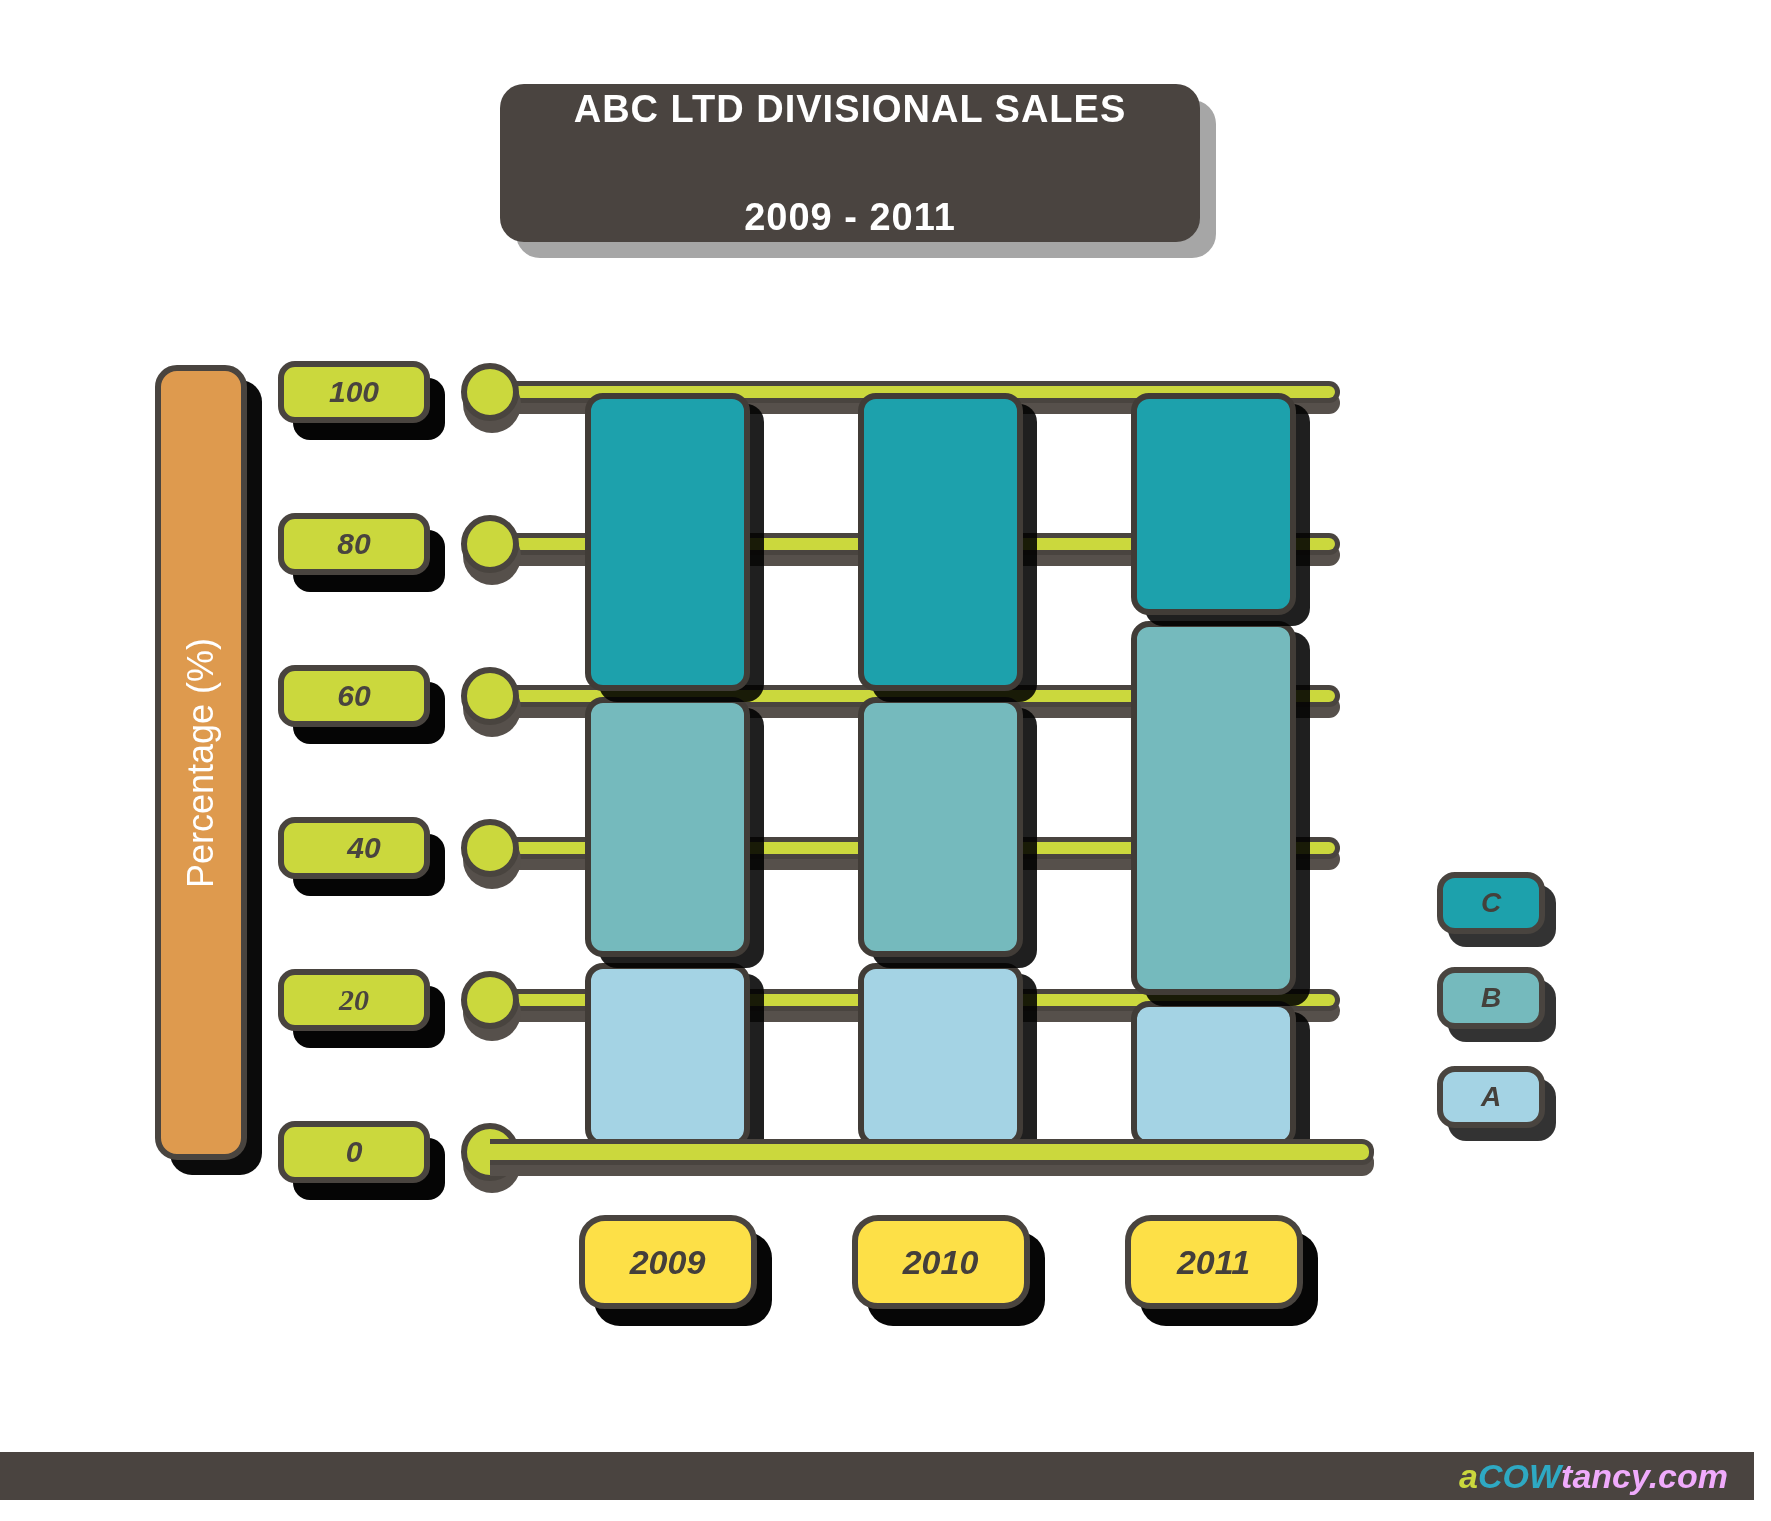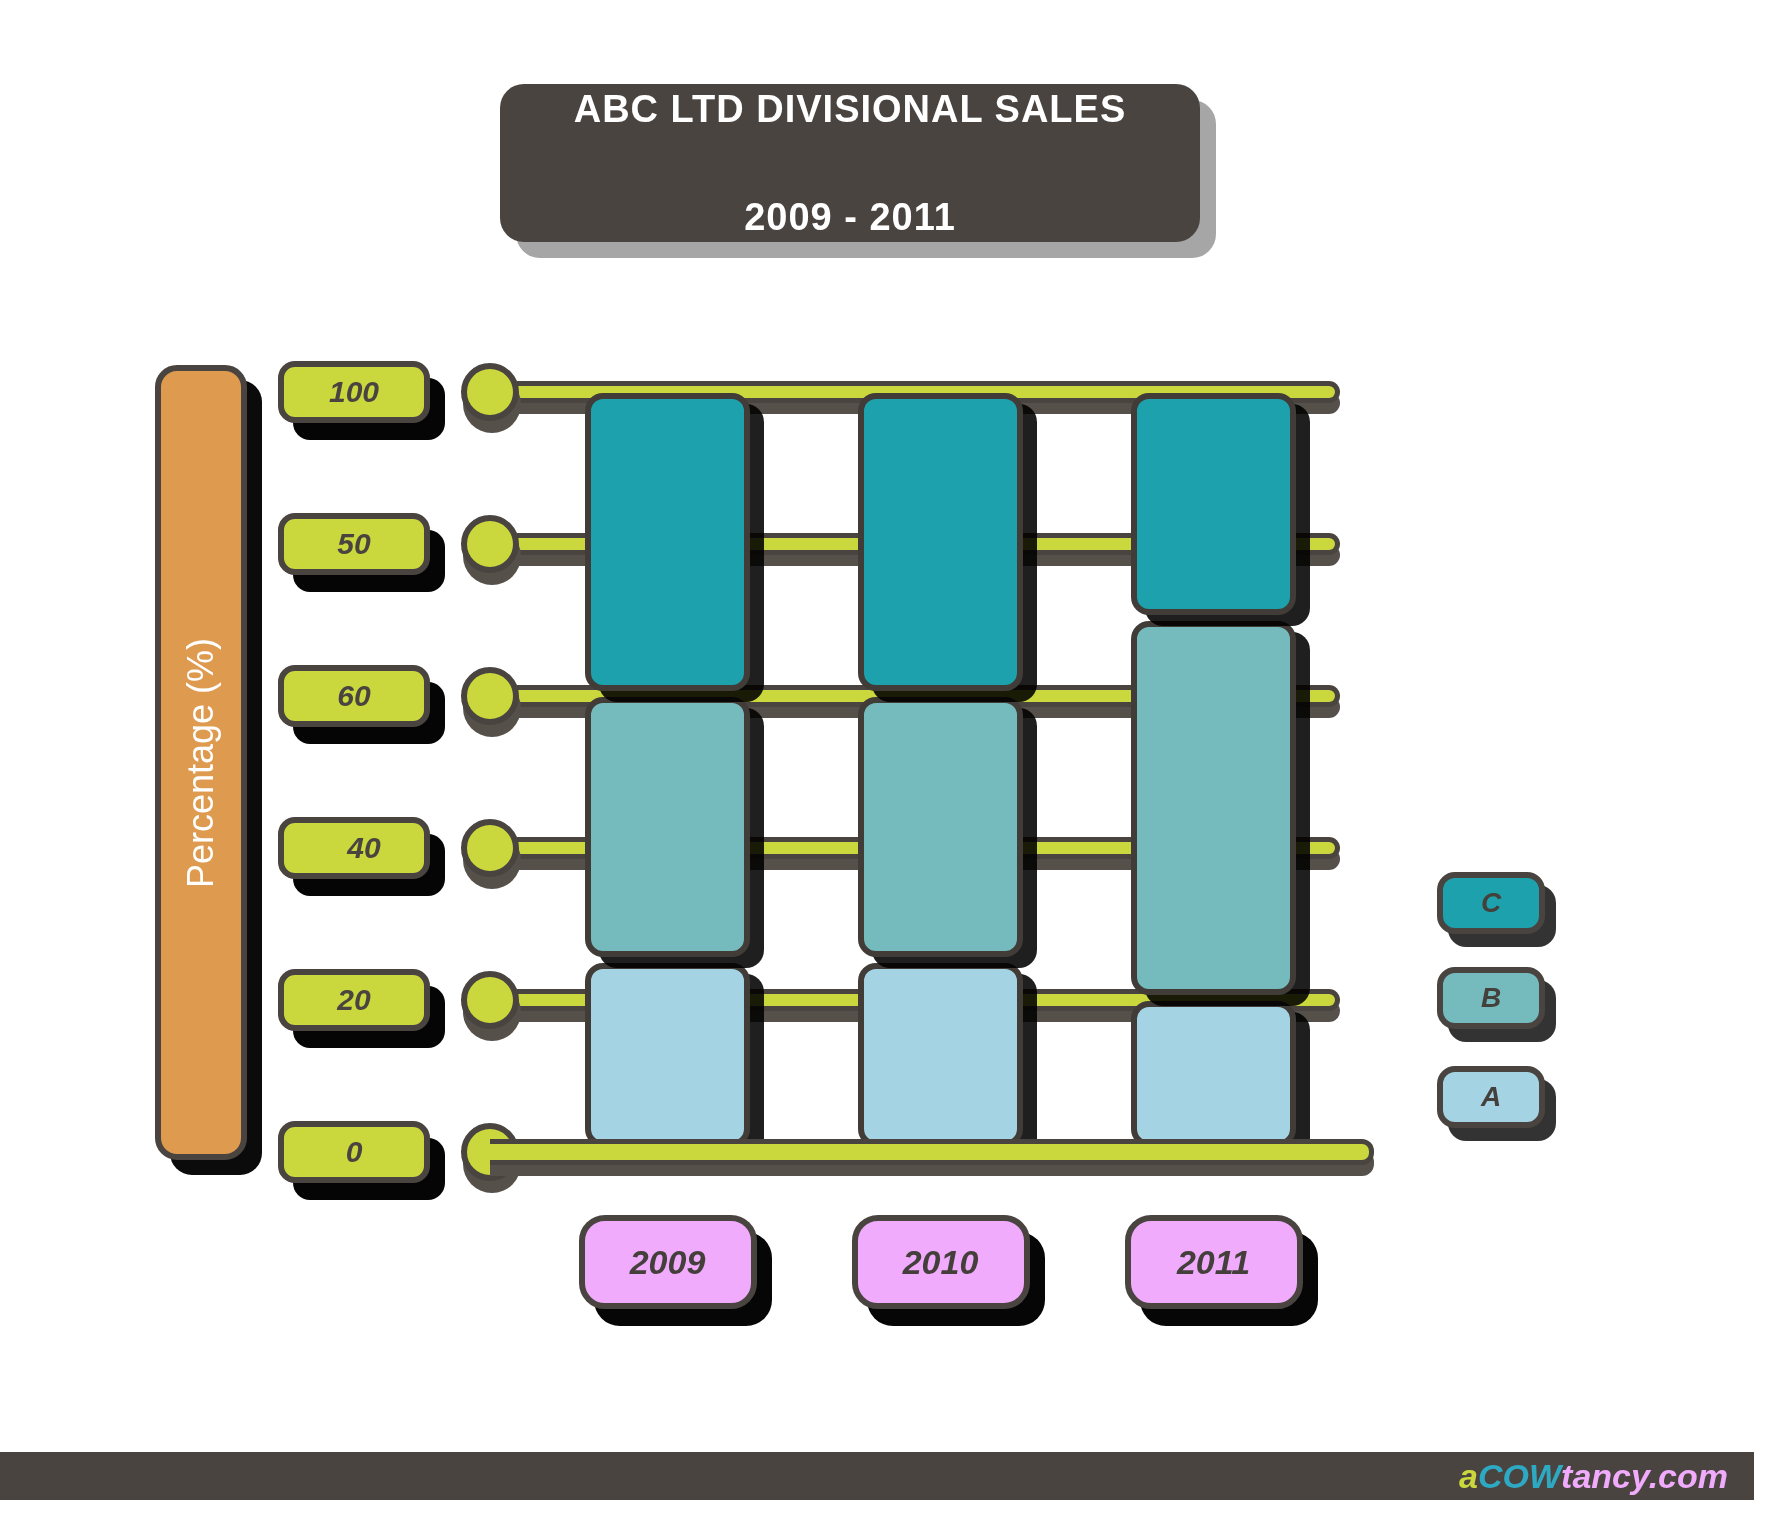--- a/index.html
+++ b/index.html
@@ -53,21 +53,21 @@
   .legend-box{
     position:absolute;left:1437px;width:108px;height:62px;
     border:6px solid #49443f;border-radius:18px;box-sizing:border-box;
     box-shadow:11px 13px 0 rgba(0,0,0,0.8);z-index:2;
     display:flex;align-items:center;justify-content:center;
     font-style:italic;font-weight:bold;font-size:28px;color:#44403b;
   }
   
   .year-box{
     position:absolute;top:1215px;width:178px;height:94px;
-    background:#f0abfc;border:6px solid #49443f;border-radius:26px;box-sizing:border-box;
+    background:#fde047;border:6px solid #49443f;border-radius:26px;box-sizing:border-box;
     box-shadow:15px 17px 0 #060606;
     display:flex;align-items:center;justify-content:center;
     font-style:italic;font-weight:bold;font-size:34px;color:#443f3b;
   }
   .x-axis-title{
     position:absolute;left:578px;top:1352px;width:724px;height:96px;
     background:#de9a4e;border:5px solid #49443f;border-radius:22px;box-sizing:border-box;
     box-shadow:13px 15px 0 #060606;
     display:flex;align-items:center;justify-content:center;
     color:#ffffff;font-size:42px;
@@ -103,24 +103,24 @@
       <div class="grid-circle" style="top: 667px;"></div>
       <div class="grid-line" style="top: 837px;"></div>
       <div class="grid-circle" style="top: 819px;"></div>
       <div class="grid-line" style="top: 989px;"></div>
       <div class="grid-circle" style="top: 971px;"></div>
       <div class="grid-line zero" style="top: 1139px;"></div>
       <div class="grid-circle" style="top: 1123px;"></div>
     </div>
   <div id="ticks">
       <div class="tick-box" style="top: 361px;">100</div>
-      <div class="tick-box" style="top: 513px;">50</div>
+      <div class="tick-box" style="top: 513px;">80</div>
       <div class="tick-box" style="top: 665px;">60</div>
       <div class="tick-box" style="top: 817px; padding-left: 20px;">40</div>
-      <div class="tick-box" style="top: 969px;">20</div>
+      <div class="tick-box" style="top: 969px; font-family: Liberation Serif, serif;">20</div>
       <div class="tick-box" style="top: 1121px;">0</div>
     </div>
   <div id="bars">
       <div class="seg" style="left: 585px; top: 963px; height: 184px; background: rgb(164, 211, 228);"></div>
       <div class="seg" style="left: 585px; top: 697px; height: 260px; background: rgb(117, 186, 189);"></div>
       <div class="seg" style="left: 585px; top: 393px; height: 298px; background: rgb(29, 161, 172);"></div>
       <div class="seg" style="left: 858px; top: 963px; height: 184px; background: rgb(164, 211, 228);"></div>
       <div class="seg" style="left: 858px; top: 697px; height: 260px; background: rgb(117, 186, 189);"></div>
       <div class="seg" style="left: 858px; top: 393px; height: 298px; background: rgb(29, 161, 172);"></div>
       <div class="seg" style="left: 1131px; top: 1001px; height: 146px; background: rgb(164, 211, 228);"></div>

